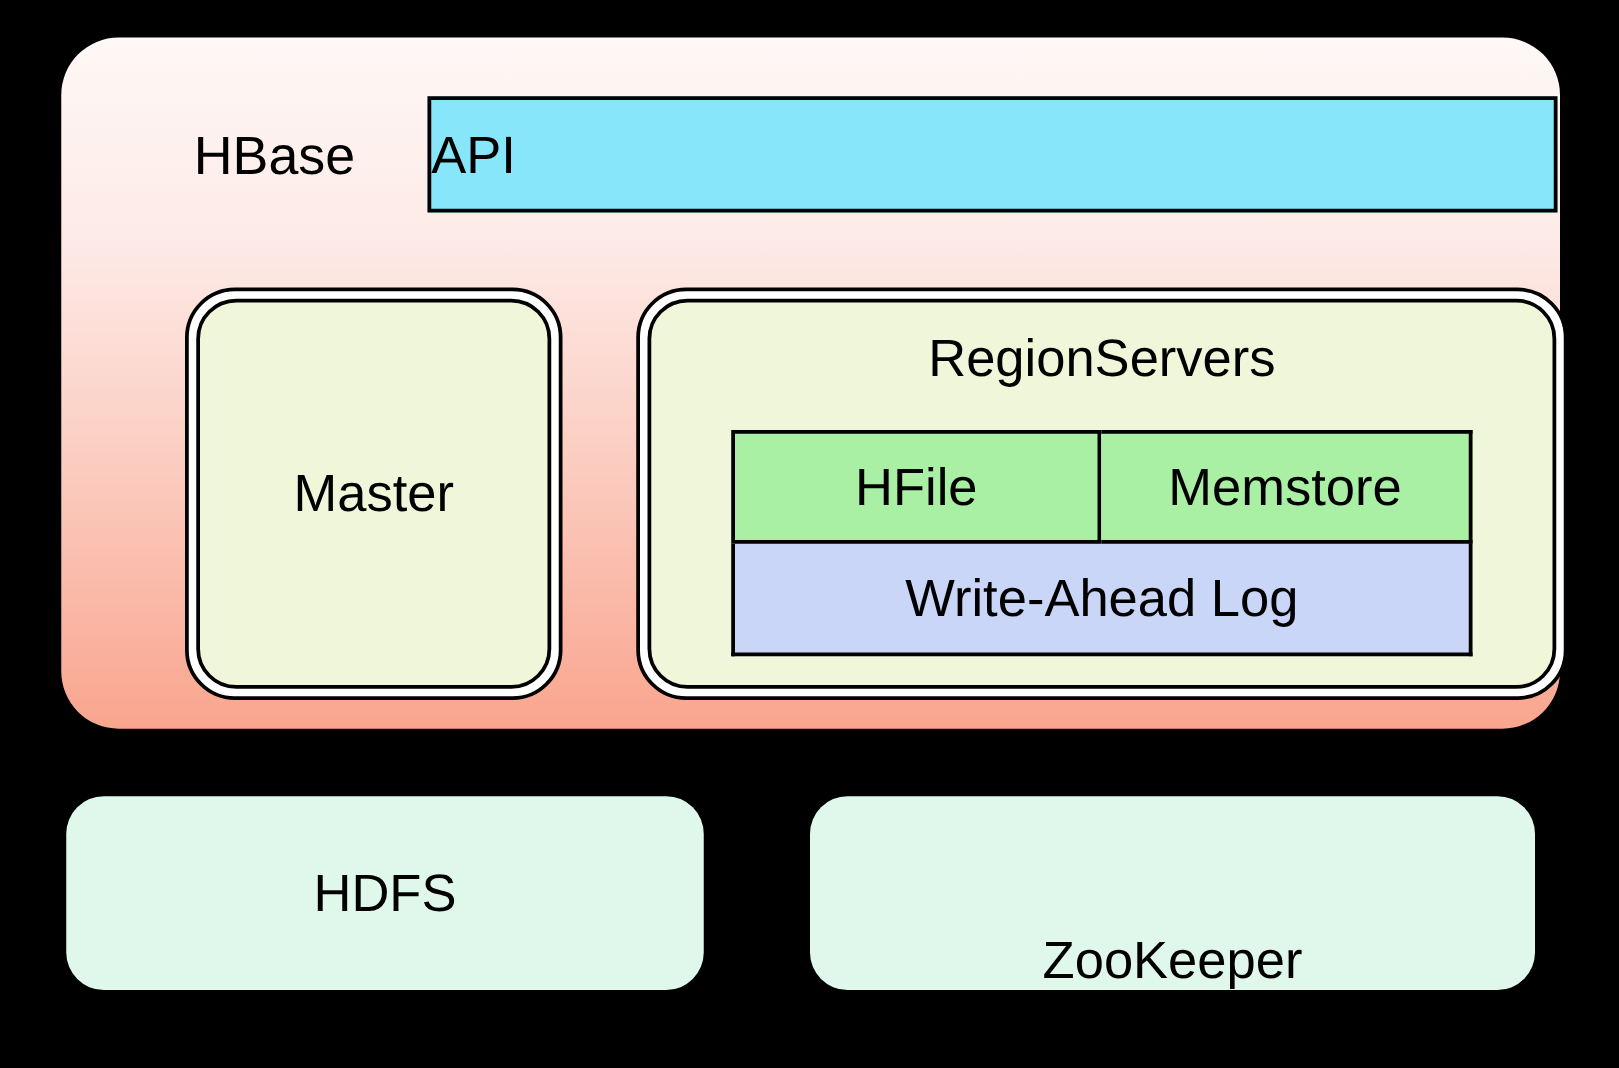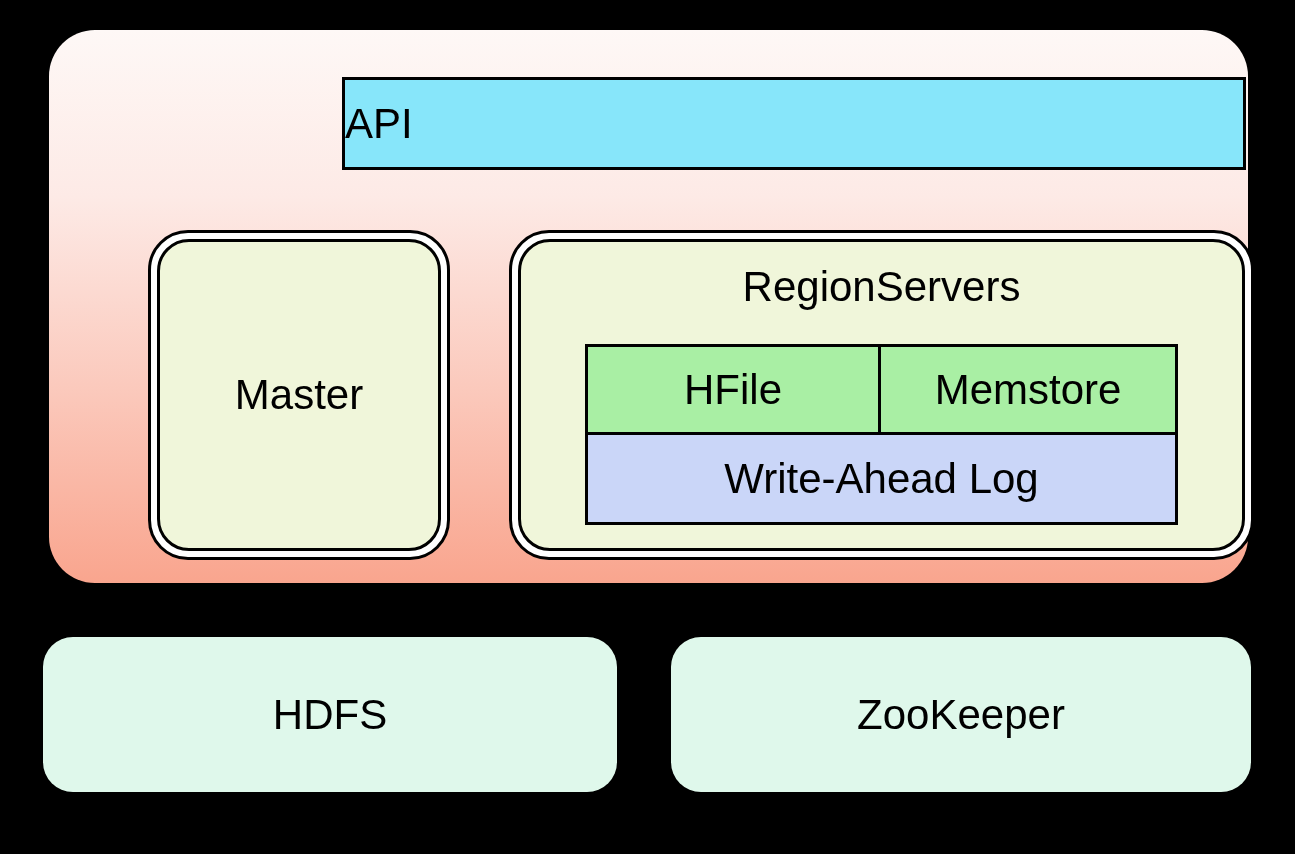--- a/index.html
+++ b/index.html
@@ -123,29 +123,30 @@
     position: absolute;
     top: 637px;
     height: 155px;
     border-radius: 30px;
     background: #dff8eb;
     display: flex;
     align-items: center;
     justify-content: center;
     font-size: 42px;
   }
-  .hdfs-box { left: 43px; width: 574px; }
-  .zookeeper-box { left: 671px; width: 580px; }
+  .hdfs-box { left: 53px; width: 510px; }
+  .zookeeper-box { left: 648px; width: 580px; align-items: flex-end; }
 </style>
 </head>
 <body>
 
 <div class="canvas">
 
   <div class="hbase-box">
+    <div class="hbase-label">HBase</div>
 
     <div class="api-bar">
       <span>API</span>
     </div>
 
     <div class="double-box master-box">
       <div class="double-inner">
         <span>Master</span>
       </div>
     </div>

